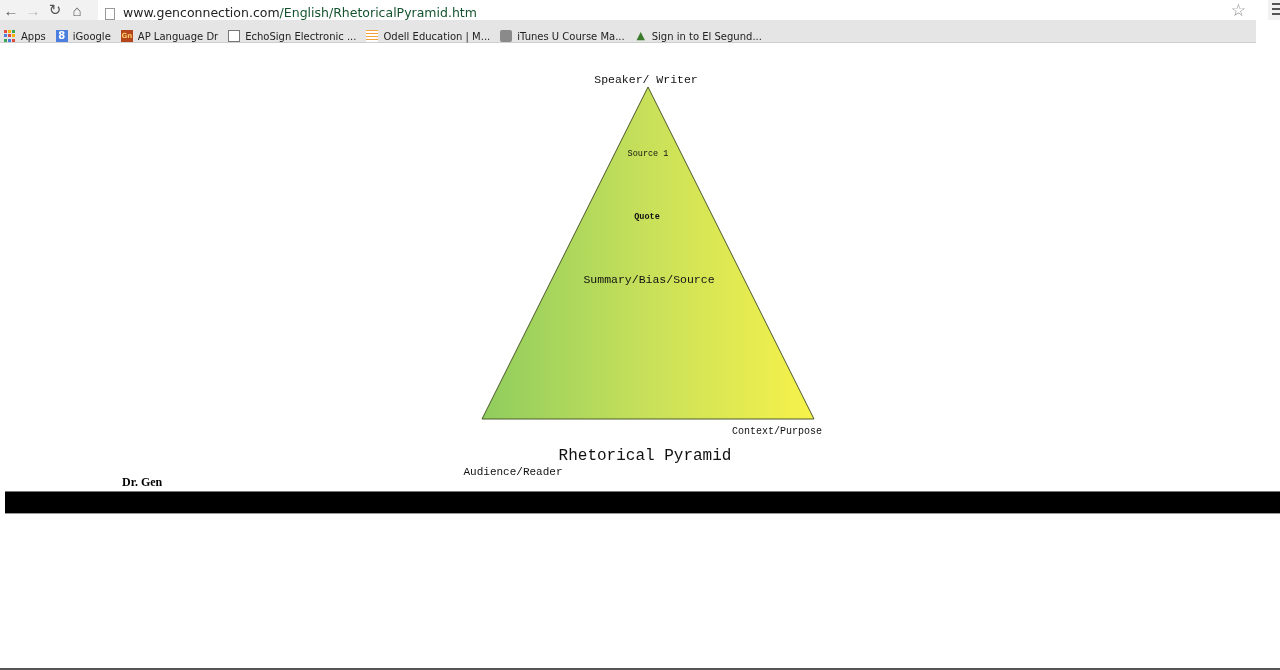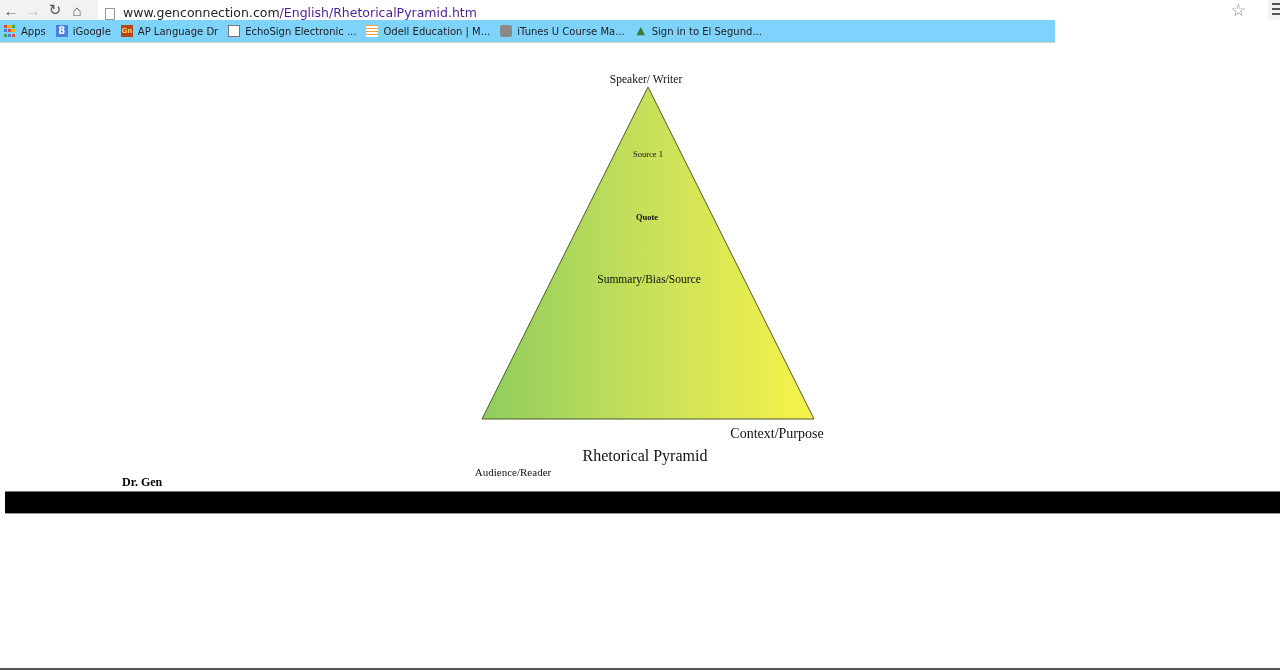--- a/index.html
+++ b/index.html
@@ -19,62 +19,62 @@
   .omnibox {
     position: absolute; left: 98px; top: 0; width: 1170px; height: 20px;
     background: #ffffff; display: flex; align-items: flex-end;
     font-family: "DejaVu Sans", sans-serif; font-size: 12.5px;
   }
   .page-icon {
     width: 10px; height: 12px; border: 1px solid #999; margin: 0 8px 0 7px;
     background: #fff; position: relative;
   }
   .url-host { color: #222; }
-  .url-path { color: #4c1d95; }
+  .url-path { color: #14532d; }
   .star {
     position: absolute; right: 22px; top: 0; font-size: 17px; color: #888; line-height: 20px;
   }
   .menu-icon {
     position: absolute; right: 0; top: 3px; width: 8px; height: 12px;
     display: flex; flex-direction: column; justify-content: space-between;
   }
   .menu-icon span { display: block; height: 2px; background: #555; }
 
   .bookmarks {
-    position: absolute; left: 0; top: 20px; width: 1055px; height: 23px;
-    background: #7dd3fc; border-bottom: 1px solid #cfcfcf;
-    display: flex; align-items: center; padding-left: 4px;
+    position: absolute; left: 0; top: 20px; width: 1256px; height: 23px;
+    background: #e5e5e5; border-bottom: 1px solid #cfcfcf;
+    display: flex; align-items: flex-end; padding-left: 4px;
     font-family: "DejaVu Sans", sans-serif; font-size: 10px; color: #222;
   }
   .bm { display: flex; align-items: center; margin-right: 10px; cursor: pointer; white-space: nowrap; }
   .bm-icon { width: 12px; height: 12px; margin-right: 5px; display: inline-block; }
   .ic-apps {
     display: grid; grid-template-columns: repeat(3, 3px); grid-gap: 1px; width: 12px; height: 12px;
   }
   .ic-apps i { display: block; width: 3px; height: 3px; }
   .ic-google { background: #4a7fe0; color: #fff; font-size: 10px; text-align: center; line-height: 12px; font-weight: bold; }
   .ic-gen { background: #b5451b; color: #ffcc66; font-size: 7px; text-align: center; line-height: 12px; font-weight: bold; }
   .ic-echo { border: 1px solid #777; background: #fff; }
   .ic-odell { background: repeating-linear-gradient(#f3a33b 0 1px, #fff 1px 3px); }
   .ic-itunes { background: #8a8a8a; border-radius: 2px; }
   .ic-tree { color: #3b7a2a; font-size: 11px; line-height: 12px; text-align: center; }
 
   
   .pyramid-wrap { position: absolute; left: 0; top: 44px; width: 1280px; height: 440px; }
   .pyramid-svg { position: absolute; left: 0; top: 0; }
   .label {
-    position: absolute; font-family: Liberation Serif, serif; color: #111; white-space: nowrap;
+    position: absolute; font-family: Liberation Mono, monospace; color: #111; white-space: nowrap;
     transform: translateX(-50%);
   }
   .lbl-speaker { left: 646px; top: 29px; font-size: 11.5px; }
   .lbl-source { left: 648px; top: 105px; font-size: 8.5px; }
   .lbl-quote { left: 647px; top: 168px; font-size: 8.5px; font-weight: bold; }
   .lbl-summary { left: 649px; top: 229px; font-size: 11.5px; }
   .lbl-audience { left: 513px; top: 382px; font-size: 11px; margin-top: 40px; }
-  .lbl-context { left: 777px; top: 382px; font-size: 14px; }
+  .lbl-context { left: 777px; top: 382px; font-size: 10px; }
   .lbl-title { left: 645px; top: 403px; font-size: 16px; }
 
   .author {
     position: absolute; left: 122px; top: 475px;
     font-family: "Liberation Serif", serif; font-size: 12px; color: #000; font-weight: bold;
   }
   .black-bar {
     position: absolute; left: 5px; top: 491px; width: 1275px; height: 23px;
     background: #000; border-top: 1px solid #777; border-bottom: 1px solid #999;
   }

